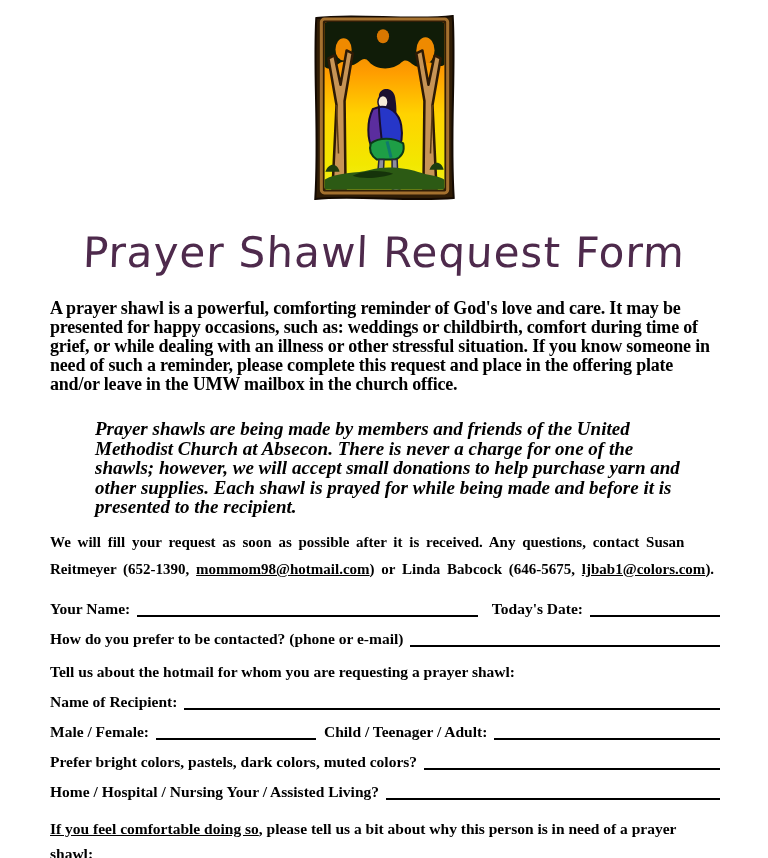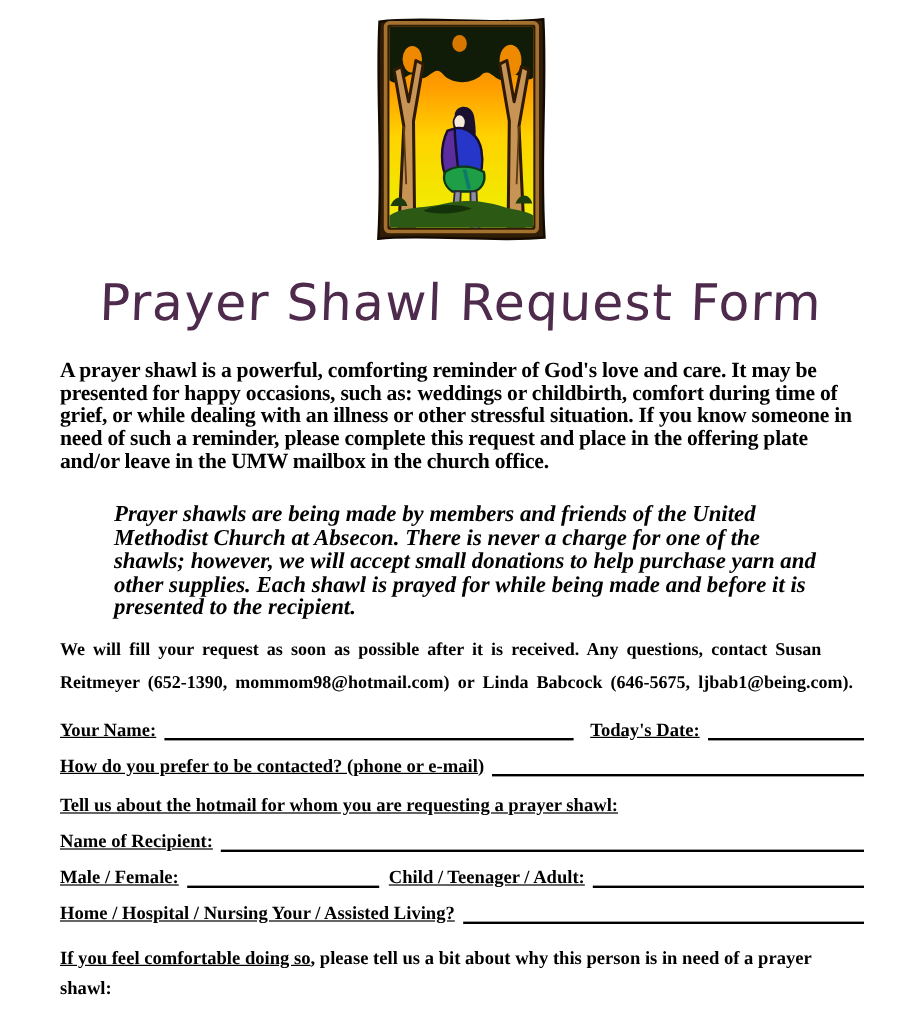--- a/index.html
+++ b/index.html
@@ -39,23 +39,23 @@
     font-size:19px;
     line-height:19.5px;
   }
   .contact{
     margin:12px 48px 0 50px;
     font-weight:bold;
     font-size:15px;
     line-height:27px;
     word-spacing:3px;
   }
-  .contact .email{cursor:pointer;}
+  .contact .email{text-decoration:underline;cursor:pointer;}
   .form{margin:16px 48px 0 50px;font-weight:bold;font-size:15.5px;}
-  .row{display:flex;align-items:flex-end;margin-top:11px;height:19px;text-decoration:underline;}
+  .row{display:flex;align-items:flex-end;margin-top:11px;height:19px;}
   .row.heading{margin-top:14px;}
   .lbl{white-space:nowrap;padding-right:7px;}
   .line{
     border-bottom:2px solid #000000;
     height:14px;
     flex:1 1 auto;
     margin-bottom:1px;
   }
   .line.w-date{flex:0 0 130px;}
   .line.w-phone{flex:0 0 176px;margin-right:8px;}
@@ -137,21 +137,21 @@
       </g>
     </svg>
   </div>
 
   <h1 class="title">Prayer Shawl Request Form</h1>
 
   <p class="intro">A prayer shawl is a powerful, comforting reminder of God's love and care. It may be presented for happy occasions, such as: weddings or childbirth, comfort during time of grief, or while dealing with an illness or other stressful situation. If you know someone in need of such a reminder, please complete this request and place in the offering plate and/or leave in the UMW mailbox in the church office.</p>
 
   <p class="quote">Prayer shawls are being made by members and friends of the United Methodist Church at Absecon. There is never a charge for one of the shawls; however, we will accept small donations to help purchase yarn and other supplies. Each shawl is prayed for while being made and before it is presented to the recipient.</p>
 
-  <p class="contact"><span>We will fill your request as soon as possible after it is received.  Any questions, contact Susan Reitmeyer  (652-1390, </span><span class="email">mommom98@hotmail.com</span><span>) or Linda Babcock (646-5675, </span><span class="email">ljbab1@being.com</span><span>).</span></p>
+  <p class="contact"><span>We will fill your request as soon as possible after it is received.  Any questions, contact Susan Reitmeyer  (652-1390, </span><span class="email">mommom98@hotmail.com</span><span>) or Linda Babcock (646-5675, </span><span class="email">ljbab1@colors.com</span><span>).</span></p>
 
   <div class="form">
 
     <div class="row">
       <span class="lbl">Your Name:</span>
       <span class="line"></span>
       <span class="lbl" style="padding-left:14px;">Today's Date:</span>
       <span class="line w-date"></span>
     </div>
 
@@ -170,20 +170,24 @@
       <span class="line"></span>
     </div>
 
     <div class="row">
       <span class="lbl">Male / Female:</span>
       <span class="line w-gender"></span>
       <span class="lbl">Child / Teenager / Adult:</span>
       <span class="line"></span>
     </div>
 
+    <div class="row">
+      <span class="lbl">Prefer bright colors, pastels, dark colors, muted colors?</span>
+      <span class="line"></span>
+    </div>
 
     <div class="row">
       <span class="lbl">Home / Hospital / Nursing Your / Assisted Living?</span>
       <span class="line"></span>
     </div>
   </div>
 
   <p class="final"><span class="u">If you feel comfortable doing so</span><span>, please tell us a bit about why this person is in need of a prayer shawl:</span></p>
 
 </div>

